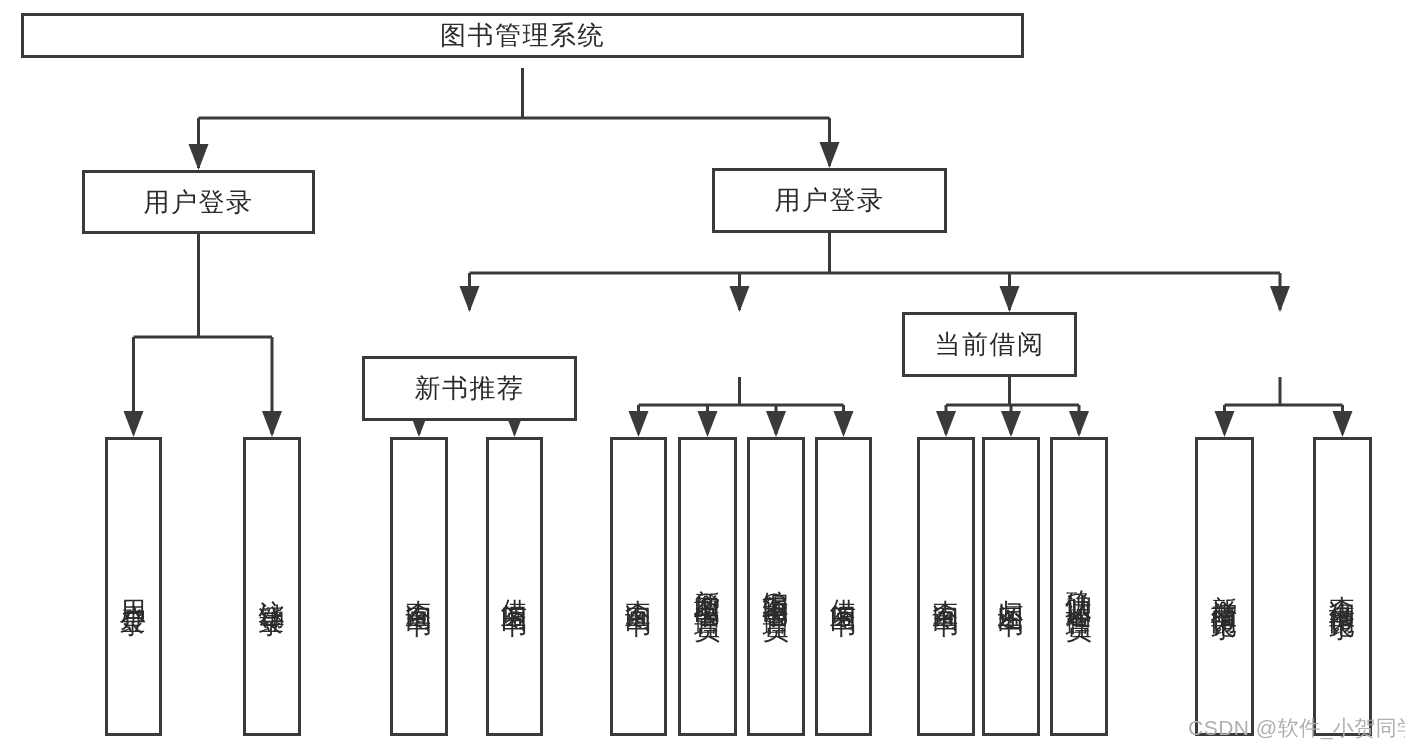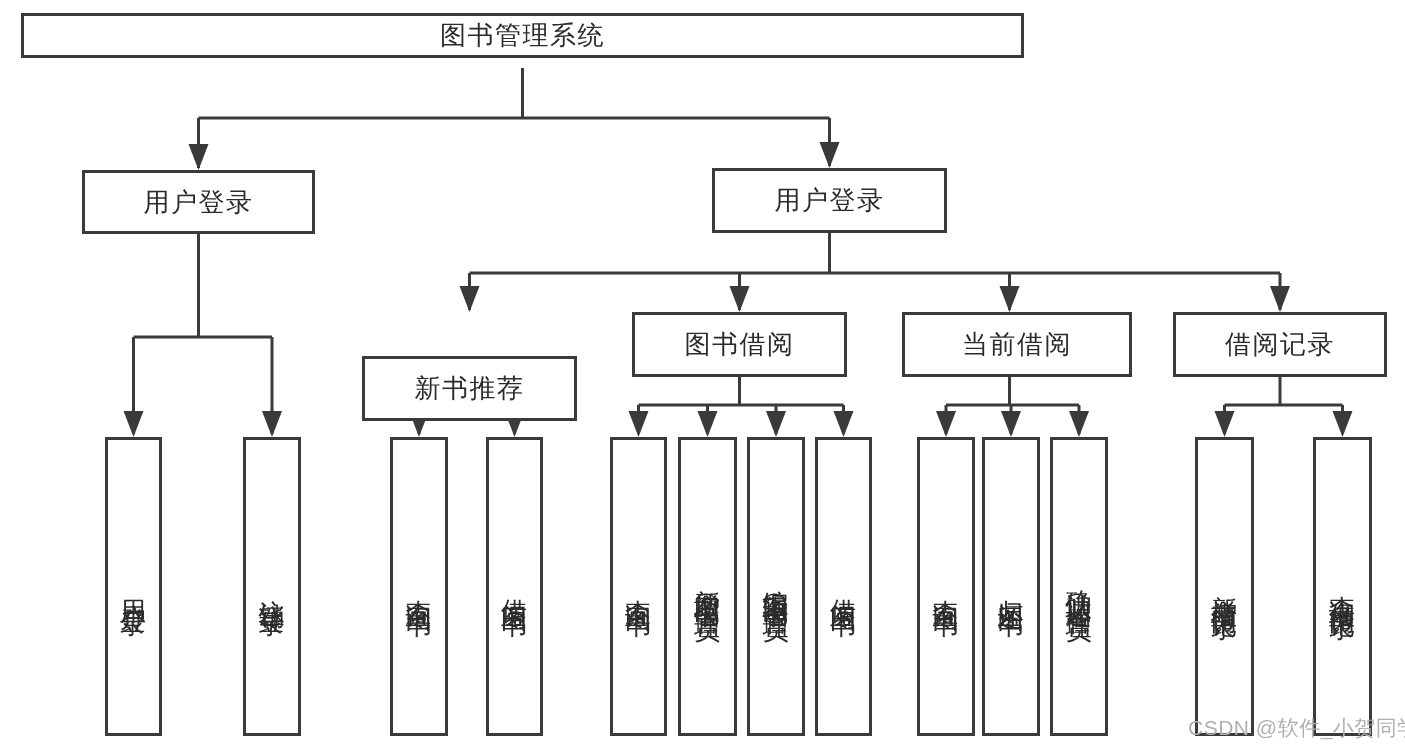--- a/index.html
+++ b/index.html
@@ -121,28 +121,22 @@
   <div class="box" style="left:82px;top:170px;width:233px;height:64px;">
     <span>用户登录</span>
   </div>
   <div class="box" style="left:712px;top:168px;width:235px;height:65px;">
     <span>用户登录</span>
   </div>
 
   <div class="box" style="left:362px;top:312px;width:215px;height:65px;margin-top:44px;">
     <span>新书推荐</span>
   </div>
-  <div class="box" style="left:632px;top:312px;width:215px;height:65px;">
-    <span>图书借阅</span>
-  </div>
-  <div class="box" style="left:902px;top:312px;width:230px;height:65px;">
+  <div class="box" style="left:902px;top:312px;width:175px;height:65px;">
     <span>当前借阅</span>
-  </div>
-  <div class="box" style="left:1173px;top:312px;width:214px;height:65px;">
-    <span>借阅记录</span>
   </div>
 
   <div class="vbox" style="left:105px;top:437px;width:57px;height:299px;">
     <span class="vtext">用户登录</span>
   </div>
   <div class="vbox" style="left:243px;top:437px;width:58px;height:299px;">
     <span class="vtext">注销登录</span>
   </div>
 
   <div class="vbox" style="left:390px;top:437px;width:58px;height:299px;">

